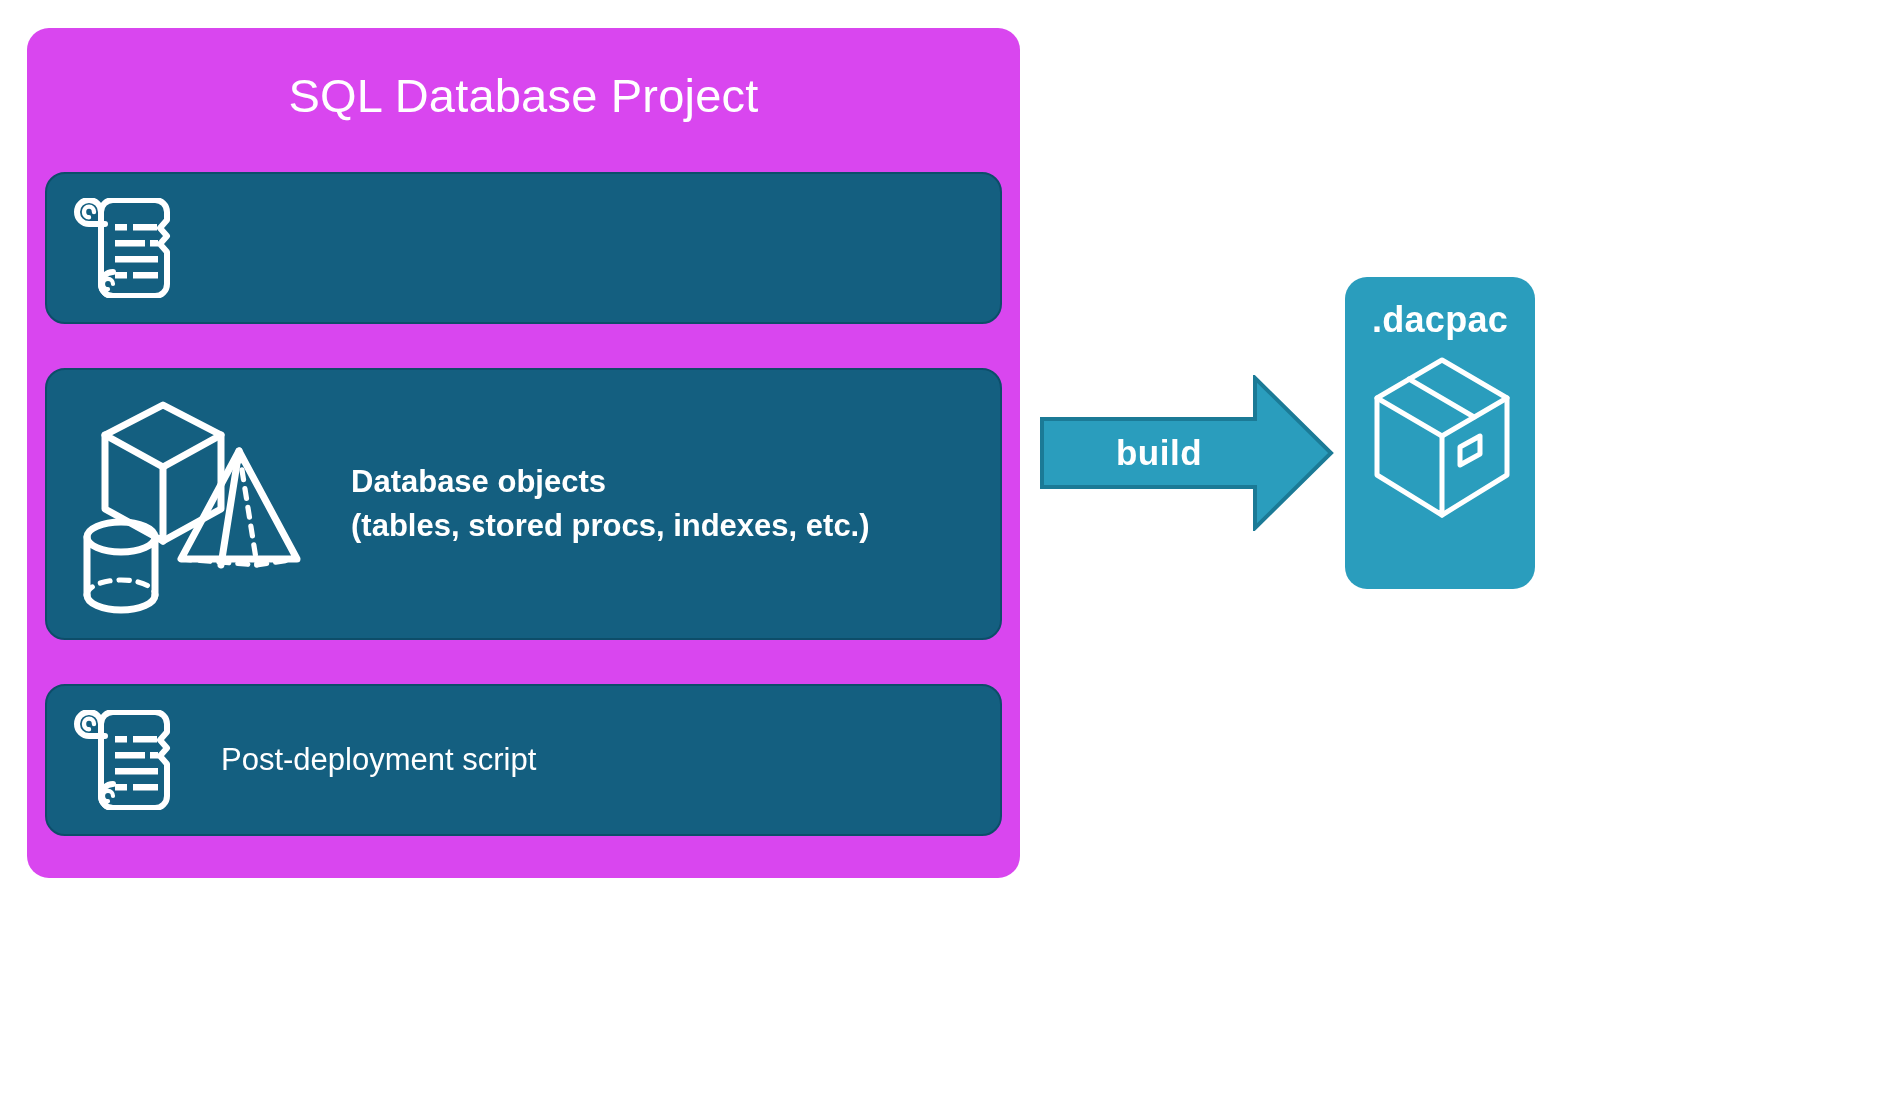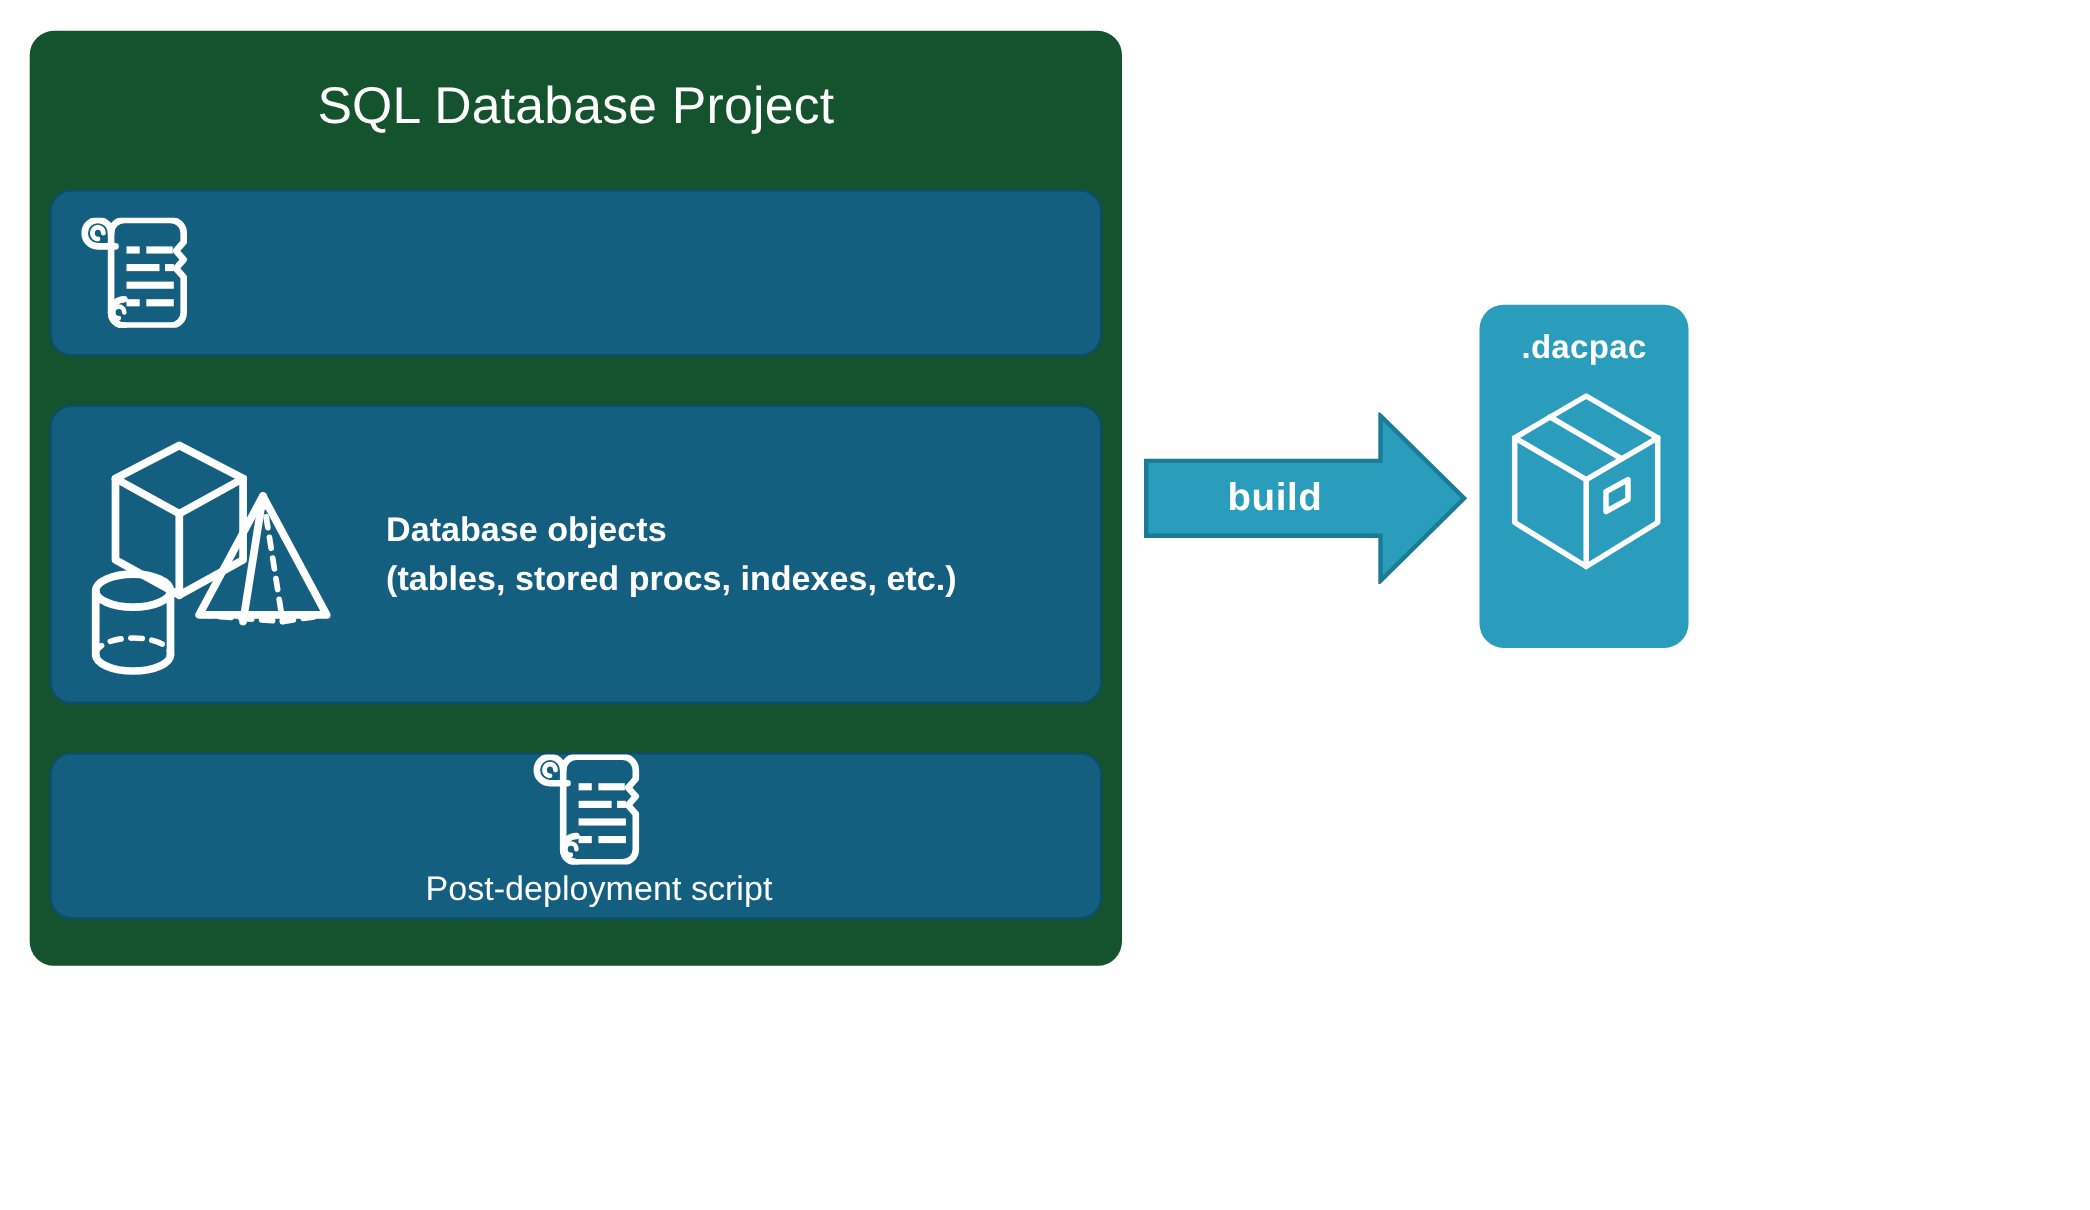--- a/index.html
+++ b/index.html
@@ -20,21 +20,21 @@
     background: #ffffff;
   }
 
   
   .project-panel {
     position: absolute;
     left: 27px;
     top: 28px;
     width: 993px;
     height: 850px;
-    background: #14532d;
+    background: #d946ef;
     border-radius: 22px;
     box-sizing: border-box;
   }
   .project-title {
     position: absolute;
     left: 0;
     top: 42px;
     width: 993px;
     text-align: center;
     color: #ffffff;
@@ -51,21 +51,21 @@
     width: 957px;
     background: #145f80;
     border: 2px solid #0d4d69;
     border-radius: 20px;
     box-sizing: border-box;
     display: flex;
     align-items: center;
   }
   .card-pre  { top: 144px; height: 152px; }
   .card-objs { top: 340px; height: 272px; }
-  .card-post { top: 656px; height: 152px; flex-direction: column; }
+  .card-post { top: 656px; height: 152px; }
 
   .card-icon {
     flex: 0 0 auto;
     margin-left: 24px;
     display: flex;
     align-items: center;
     justify-content: center;
   }
   .card-text {
     flex: 1 1 auto;
@@ -112,21 +112,21 @@
     border-radius: 22px;
     box-sizing: border-box;
   }
   .dacpac-label {
     position: absolute;
     left: 0;
     top: 22px;
     width: 190px;
     text-align: center;
     color: #ffffff;
-    font-size: 30px;
+    font-size: 36px;
     font-weight: bold;
     letter-spacing: 0.3px;
   }
   .dacpac-icon {
     position: absolute;
     left: 27px;
     top: 78px;
     width: 140px;
     height: 165px;
   }

